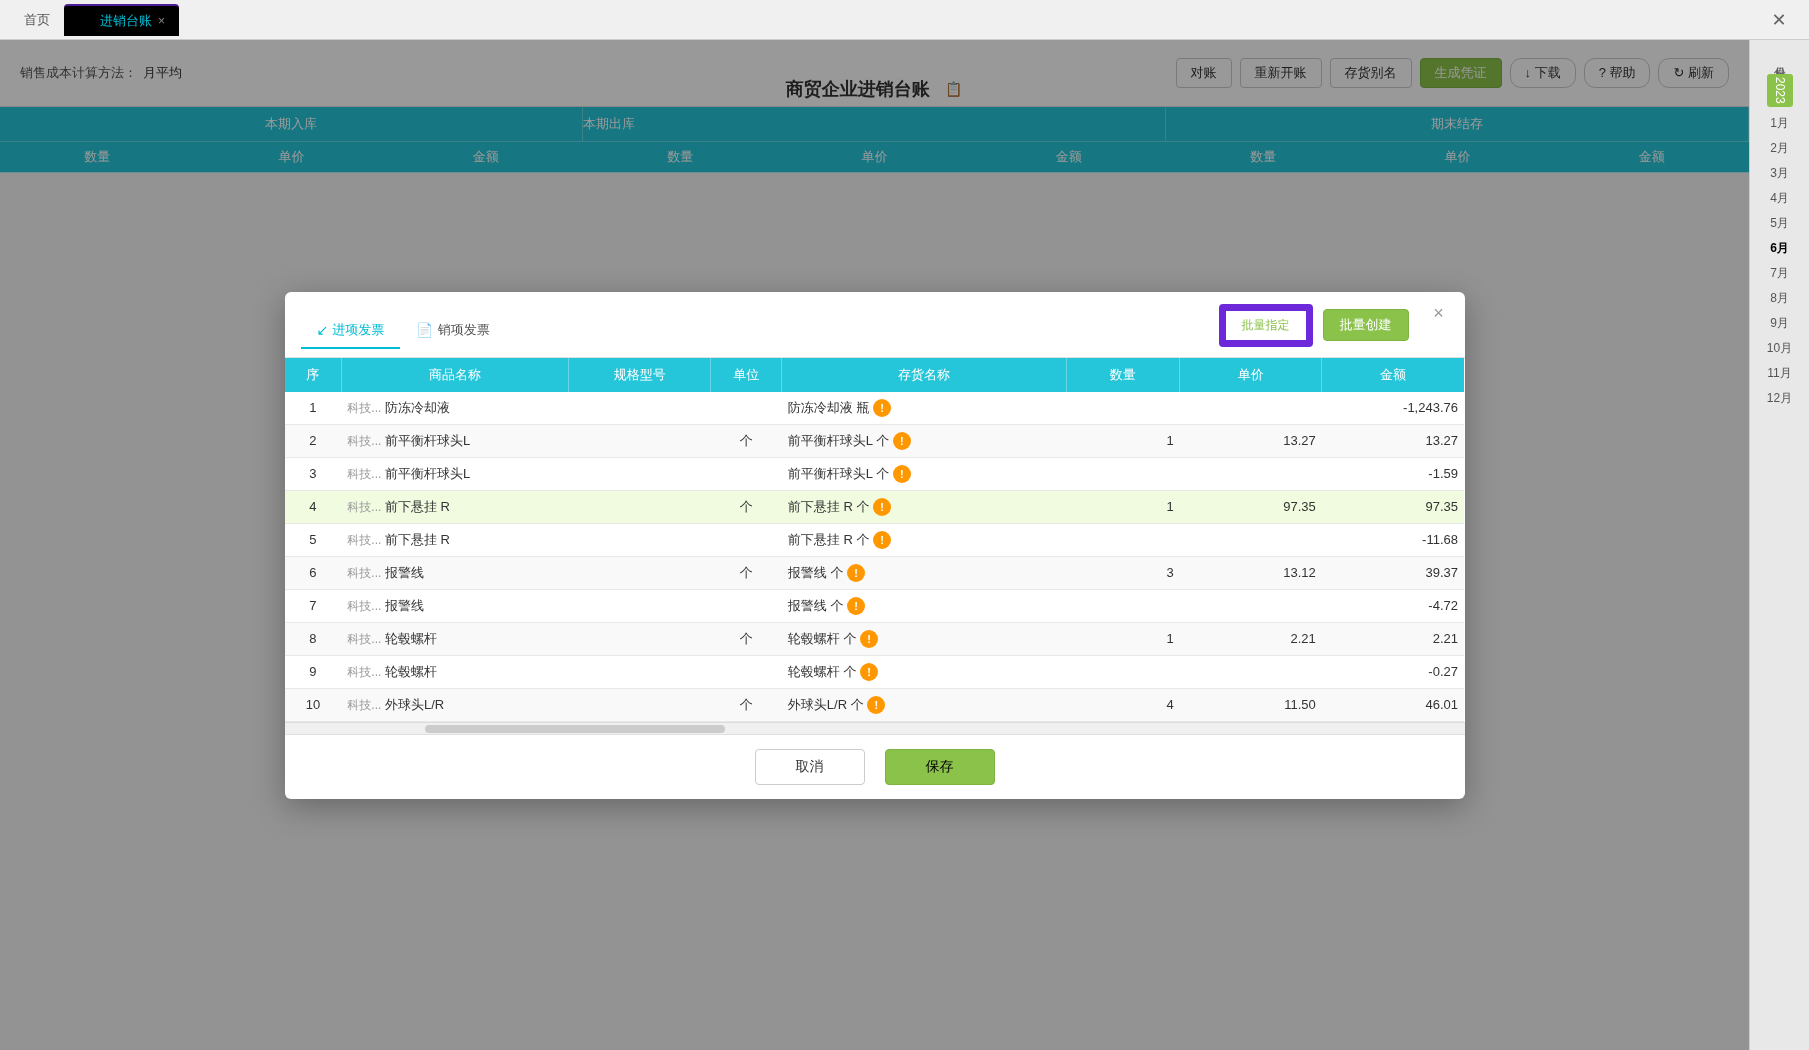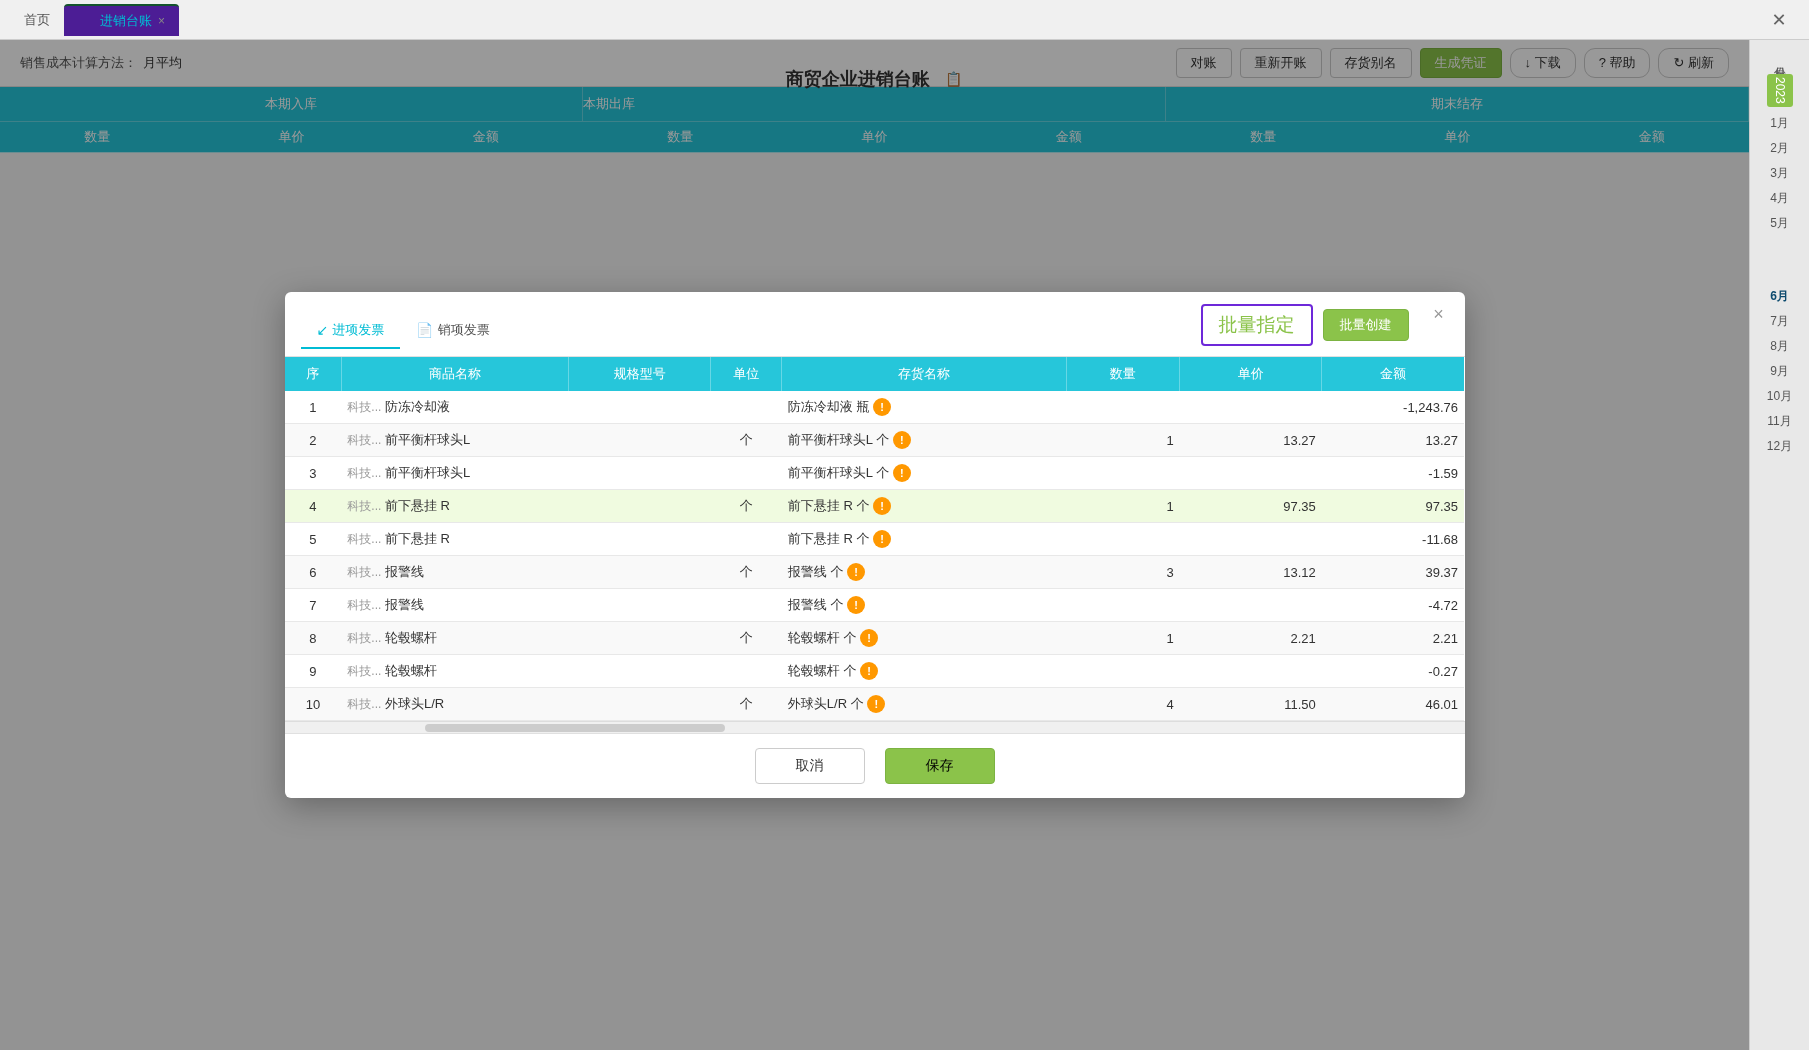--- a/index.html
+++ b/index.html
@@ -6,36 +6,36 @@
     body { font-family: "Microsoft YaHei", Arial, sans-serif; font-size: 13px; background: #d0d0d0; width: 1809px; height: 1050px; overflow: hidden; }
 
     
     .top-bar {
       display: flex; align-items: center;
       background: #f0f0f0;
       border-bottom: 1px solid #ccc;
       height: 40px; padding: 0 10px;
     }
     .tab { display: inline-flex; align-items: center; padding: 0 14px; height: 32px; cursor: pointer; font-size: 13px; color: #555; }
-    .tab.active { background: #4c1d95; border-top: 2px solid #14532d; color: #00bcd4; border-radius: 4px 4px 0 0; padding-left: 36px; }
+    .tab.active { background: #000000; border-top: 2px solid #4c1d95; color: #00bcd4; border-radius: 4px 4px 0 0; padding-left: 36px; }
     .tab-close { margin-left: 6px; color: #888; cursor: pointer; font-size: 12px; }
     .top-bar-right { margin-left: auto; display: flex; align-items: center; }
     .top-close-btn { width: 40px; height: 40px; display: flex; align-items: center; justify-content: center; cursor: pointer; font-size: 18px; color: #666; }
 
     
     .main-area {
       display: flex; height: calc(1050px - 40px);
     }
     .content-area {
       flex: 1; background: #f5f5f5; position: relative; overflow: hidden;
     }
 
     
     .sub-header {
-      display: flex; align-items: center; padding: 8px 20px;
+      display: flex; align-items: center; padding: 18px 20px;
       background: #fff; border-bottom: 1px solid #e0e0e0;
     }
     .sub-header-label { color: #555; font-size: 13px; }
     .sub-header-value { color: #333; font-size: 13px; margin-left: 6px; }
     .page-title { position: absolute; left: 50%; transform: translateX(-50%); font-size: 18px; font-weight: bold; color: #333; display: flex; align-items: center; gap: 16px; margin-top: 32px; }
     .page-title-icon { color: #666; font-size: 14px; }
     .toolbar-btns { margin-left: auto; display: flex; gap: 8px; align-items: center; }
     .btn { padding: 5px 14px; border-radius: 4px; cursor: pointer; font-size: 13px; border: 1px solid; }
     .btn-default { background: #fff; border-color: #ccc; color: #333; }
     .btn-primary { background: #8bc34a; border-color: #7cb342; color: #fff; }
@@ -45,21 +45,21 @@
     .right-sidebar {
       width: 60px; background: #e8e8e8; border-left: 1px solid #ccc;
       display: flex; flex-direction: column; align-items: center; padding-top: 10px; gap: 4px;
     }
     .sidebar-toggle { writing-mode: vertical-rl; text-orientation: mixed; font-size: 12px; color: #555; padding: 8px 4px; cursor: pointer; }
     .sidebar-year-badge {
       background: #8bc34a; color: #fff; font-size: 12px; padding: 3px 6px; border-radius: 3px; writing-mode: vertical-rl; text-orientation: mixed;
       margin-top: 4px;
     }
     .month-item { font-size: 12px; color: #555; padding: 4px; cursor: pointer; text-align: center; }
-    .month-item.active { color: #0c4a6e; font-weight: bold; margin-top: 48px; }
+    .month-item.active { color: #000000; font-weight: bold; }
 
     
     .modal-overlay {
       position: absolute; top: 0; left: 0; right: 0; bottom: 0;
       background: rgba(0,0,0,0.4);
       display: flex; align-items: center; justify-content: center;
       z-index: 100;
     }
     .modal {
       background: #fff; border-radius: 6px; width: 1180px; max-height: 600px;
@@ -85,21 +85,21 @@
     .modal-close {
       position: absolute; right: 12px; top: 8px;
       cursor: pointer; font-size: 18px; color: #999;
       width: 28px; height: 28px; display: flex; align-items: center; justify-content: center;
     }
     .modal-toolbar {
       display: flex; gap: 10px; margin-left: auto; padding-bottom: 10px; padding-right: 40px;
       align-items: center;
     }
     .btn-green-filled { background: #8bc34a; border: 1px solid #7cb342; color: #fff; padding: 6px 16px; border-radius: 4px; cursor: pointer; font-size: 13px; }
-    .btn-green-outline { background: #fff; border: 2px solid #6d28d9; color: #8bc34a; padding: 6px 16px; border-radius: 4px; cursor: pointer; font-size: 19px; font-family: Liberation Mono, monospace; }
+    .btn-green-outline { background: #fff; border: 7px solid #6d28d9; color: #8bc34a; padding: 6px 16px; border-radius: 4px; cursor: pointer; font-size: 12px; font-family: Liberation Mono, monospace; }
 
     
     .modal-table-wrap { flex: 1; overflow-y: auto; overflow-x: auto; }
     .modal-table { width: 100%; border-collapse: collapse; table-layout: fixed; }
     .modal-table thead tr { background: #26c6da; color: #fff; }
     .modal-table thead th { padding: 8px 6px; font-size: 13px; font-weight: normal; text-align: center; border-right: 1px solid rgba(255,255,255,0.3); white-space: nowrap; }
     .modal-table tbody tr { border-bottom: 1px solid #e8e8e8; }
     .modal-table tbody tr:nth-child(even) { background: #f9f9f9; }
     .modal-table tbody tr.highlighted { background: #f0fbe0; }
     .modal-table tbody td { padding: 7px 6px; font-size: 13px; text-align: center; color: #333; white-space: nowrap; overflow: hidden; text-overflow: ellipsis; }

